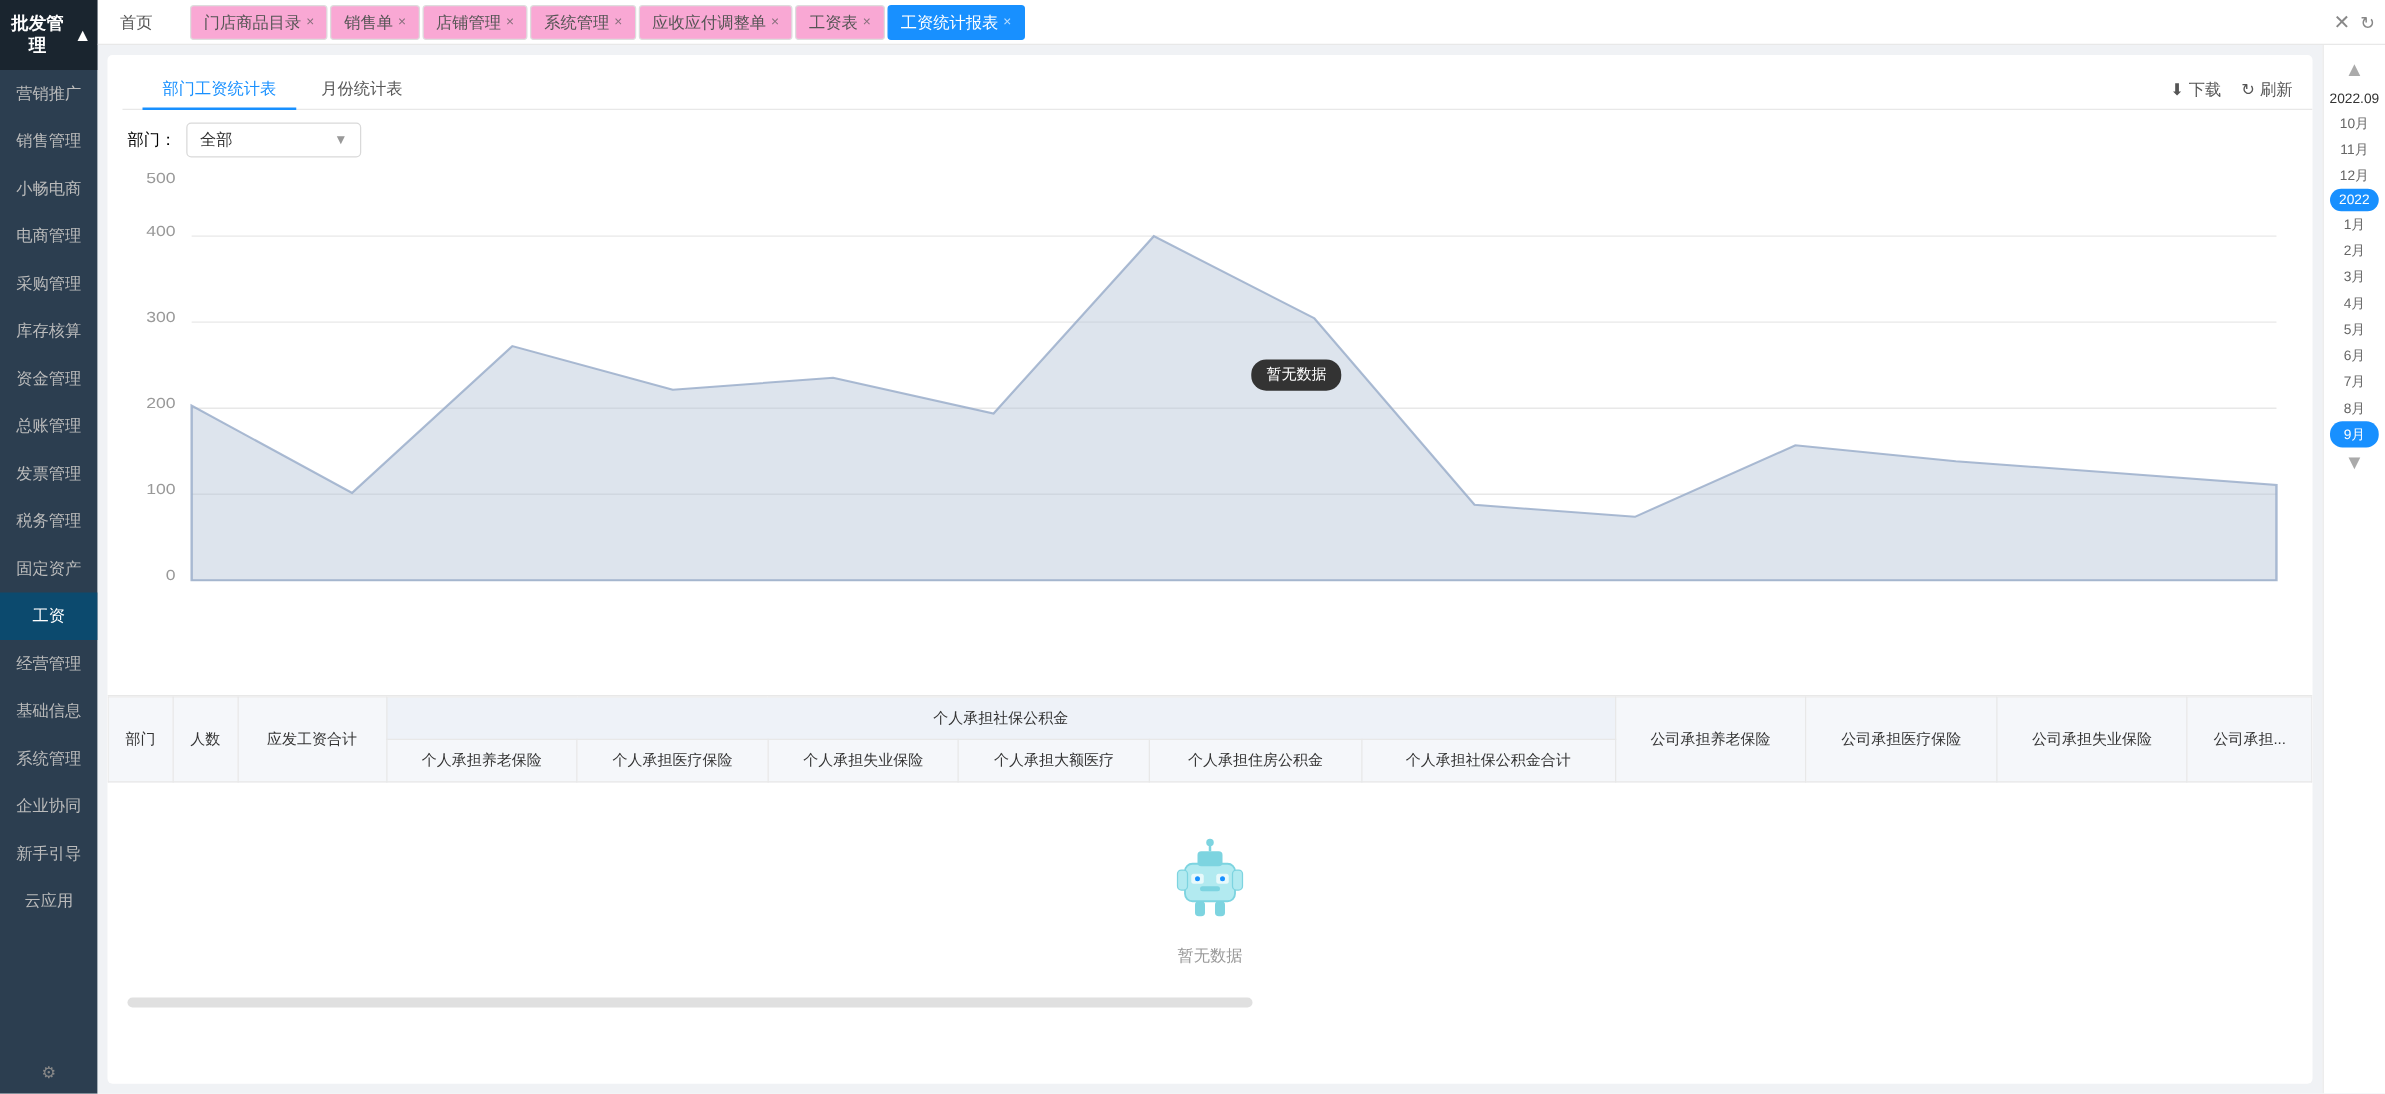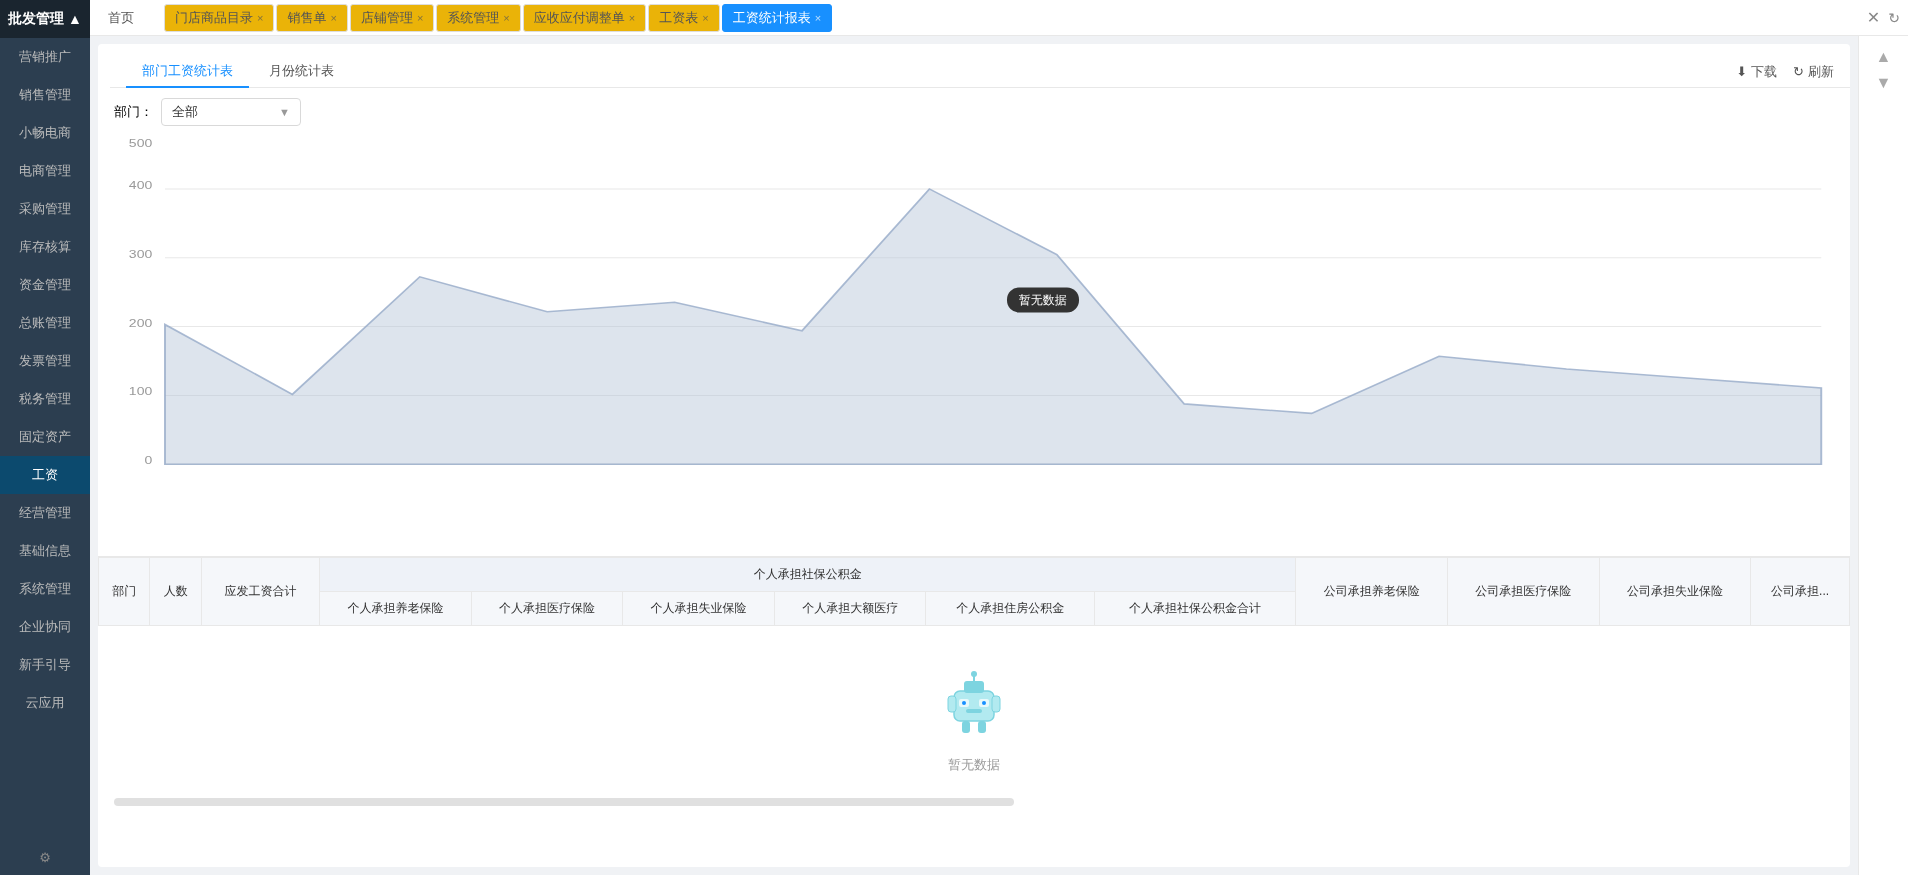--- a/index.html
+++ b/index.html
@@ -1,20 +1,20 @@
 <!DOCTYPE html>
 <html><head>
   <meta charset="utf-8">
   <style>
     * { box-sizing: border-box; margin: 0; padding: 0; }
     body { font-family: "Microsoft YaHei", "PingFang SC", sans-serif; font-size: 13px; background: #f0f2f5; display: flex; height: 875px; overflow: hidden; }
 
     
     .sidebar {
-      width: 90px;
+      width: 78px;
       background: #2c3e50;
       color: #ccc;
       display: flex;
       flex-direction: column;
       height: 100%;
       flex-shrink: 0;
     }
     .sidebar-header {
       background: #1a252f;
       color: #fff;
@@ -68,21 +68,21 @@
       display: flex;
       align-items: center;
       padding: 0 10px;
       height: 28px;
       border-radius: 3px;
       font-size: 13px;
       color: #555;
       cursor: pointer;
       white-space: nowrap;
       gap: 4px;
-      background: #eab308;
+      background: #f9a8d4;
       border: 1px solid #ddd;
     }
     .tab-item.active { background: #1890ff; color: #fff; border-color: #1890ff; }
     .tab-close {
       font-size: 11px;
       color: inherit;
       opacity: 0.7;
       cursor: pointer;
     }
     .tab-home {
@@ -490,16 +490,32 @@
               </td>
             </tr>
           </tbody>
         </table>
         <div class="h-scrollbar" style="width:900px; margin: 4px 16px;"></div>
       </div>
     </div>
 
     <div class="timeline-sidebar">
       <div class="timeline-nav">▲</div>
+      <div id="timeline-items-container">
+          <div class="timeline-year" style="font-size: 11px; color: rgb(51, 51, 51);">2022.09</div>
+          <div class="timeline-month">10月</div>
+          <div class="timeline-month">11月</div>
+          <div class="timeline-month">12月</div>
+          <div class="timeline-year highlighted">2022</div>
+          <div class="timeline-month">1月</div>
+          <div class="timeline-month">2月</div>
+          <div class="timeline-month">3月</div>
+          <div class="timeline-month">4月</div>
+          <div class="timeline-month">5月</div>
+          <div class="timeline-month">6月</div>
+          <div class="timeline-month">7月</div>
+          <div class="timeline-month">8月</div>
+          <div class="timeline-month active">9月</div>
+        </div>
       <div class="timeline-nav">▼</div>
     </div>
   </div>
 </div>
 
 </body></html>

